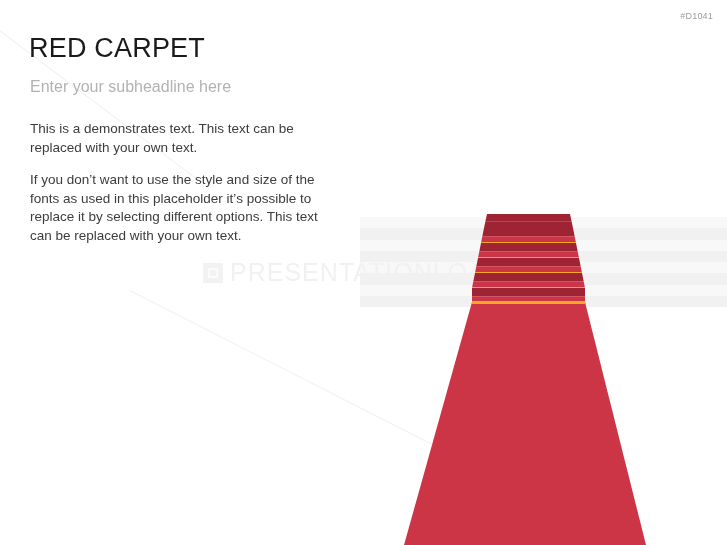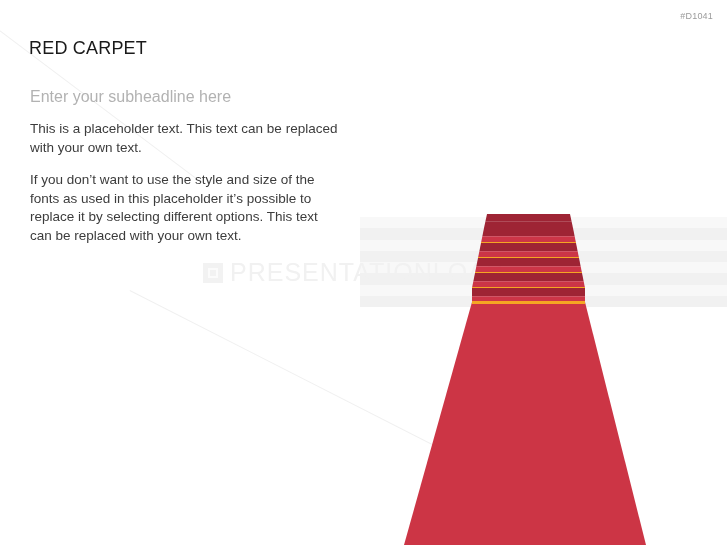--- a/index.html
+++ b/index.html
@@ -51,35 +51,34 @@
     color: #9b9b9b;
     letter-spacing: .2px;
     font-family: "Liberation Sans", sans-serif;
   }
 
   
   .headline {
     position: absolute;
     left: 29px;
     top: 32px;
-    font-size: 18px;
+    font-size: 27px;
     line-height: 32px;
     color: #1a1a1a;
     font-weight: 400;
     letter-spacing: .2px;
   }
   .subheadline {
     position: absolute;
     left: 30px;
     top: 76px;
     font-size: 16px;
     line-height: 22px;
     color: #b2b2b2;
     font-weight: 400;
-    margin-top: 10px;
   }
 
   
   .body-col {
     position: absolute;
     left: 30px;
     top: 120px;
     width: 312px;
   }
   .para {
@@ -164,21 +163,21 @@
   <div class="diag diag-a"></div>
   <div class="diag diag-b"></div>
 
   <div class="slide-id">#D1041</div>
 
   <div class="headline">RED CARPET</div>
 
   <div class="subheadline">Enter your subheadline here</div>
 
   <div class="body-col">
-    <p class="para">This is a placeholder text. This text can be replaced with your own text.</p>
+    <p class="para">This is a demonstrates text. This text can be replaced with your own text.</p>
     <p class="para last">If you don’t want to use the style and size of the fonts as used in this placeholder it’s possible to replace it by selecting different options. This text can be replaced with your own text.</p>
   </div>
 
   <div class="stripes" id="stripes">
       <div class="stripe" style="background: rgb(248, 248, 248);"></div>
       <div class="stripe" style="background: rgb(241, 241, 241);"></div>
       <div class="stripe" style="background: rgb(248, 248, 248);"></div>
       <div class="stripe" style="background: rgb(241, 241, 241);"></div>
       <div class="stripe" style="background: rgb(248, 248, 248);"></div>
       <div class="stripe" style="background: rgb(241, 241, 241);"></div>

